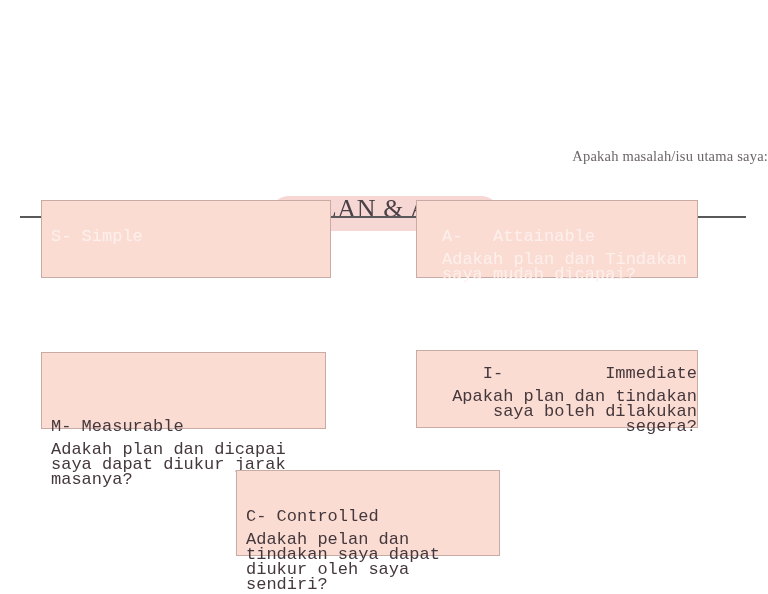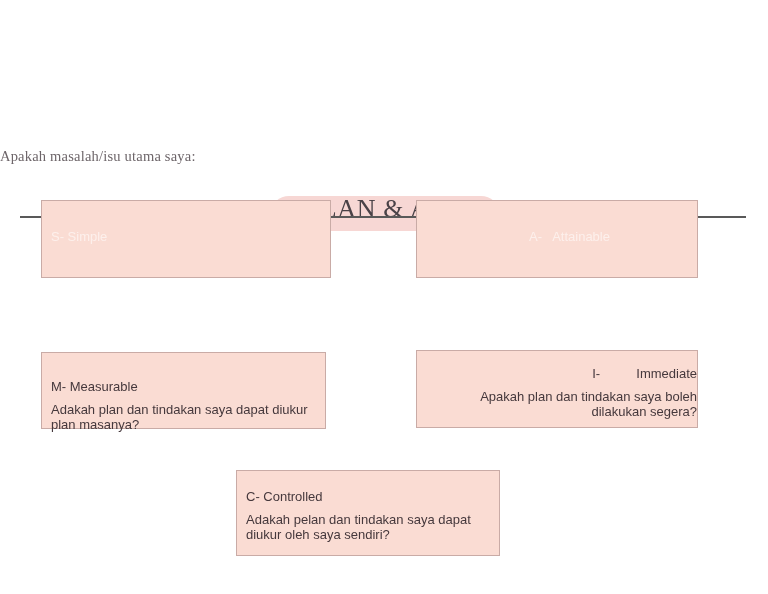--- a/index.html
+++ b/index.html
@@ -51,21 +51,21 @@
     letter-spacing: 0.6px;
     color: #4a4247;
     white-space: nowrap;
   }
 
   .subtitle-text {
     position: absolute;
     left: 0;
     top: 148px;
     width: 768px;
-    text-align: left;
+    text-align: right;
     font-family: "Liberation Serif", serif;
     font-size: 14.5px;
     color: #6d6569;
     letter-spacing: 0.2px;
     white-space: nowrap;
   }
 
   
   .connector {
     position: absolute;
@@ -82,22 +82,22 @@
   }
   .box-inner {
     position: absolute;
     left: 0;
     top: 0;
     width: 100%;
     height: 100%;
     box-sizing: border-box;
   }
   .box-line {
-    font-family: Liberation Sans, sans-serif;
-    font-size: 13px;
+    font-family: Liberation Mono, monospace;
+    font-size: 17px;
     line-height: 15px;
     white-space: pre-wrap;
   }
   .box-line.heading {
     margin-bottom: 8px;
   }
 
   
   .faint .box-line {
     color: #fdf0ec;
@@ -105,30 +105,30 @@
   
   .dark .box-line {
     color: #45383c;
   }
 
   
   #box-simple      { left: 41px;  top: 200px; width: 290px; height: 78px; }
   #box-simple .box-inner { padding: 28px 0 0 9px; }
 
   #box-attainable  { left: 416px; top: 200px; width: 282px; height: 78px; }
-  #box-attainable .box-inner { padding: 28px 0 0 25px; text-align: center; }
+  #box-attainable .box-inner { padding: 28px 0 0 25px; }
 
   #box-measurable  { left: 41px;  top: 352px; width: 285px; height: 77px; }
-  #box-measurable .box-inner { padding: 26px 0 0 9px; }
+  #box-measurable .box-inner { padding: 26px 0 0 9px; margin-top: 40px; }
 
   #box-immediate   { left: 416px; top: 350px; width: 282px; height: 78px; text-align: right; }
   #box-immediate .box-inner { padding: 15px 0 0 22px; }
 
   #box-controlled  { left: 236px; top: 470px; width: 264px; height: 86px; }
-  #box-controlled .box-inner { padding: 18px 14px 0 9px; }
+  #box-controlled .box-inner { padding: 38px 14px 0 9px; }
 </style>
 </head>
 <body>
 
 <div id="canvas">
 
   <div class="title-wrap">
     <div class="title-highlight"></div>
     <div class="title-text">MY PLAN &amp; ACTION</div>
   </div>
@@ -141,27 +141,28 @@
 
   <div class="box faint" id="box-simple">
     <div class="box-inner">
       <div class="box-line heading">S- Simple</div>
     </div>
   </div>
 
   <div class="box faint" id="box-attainable">
     <div class="box-inner">
       <div class="box-line heading">A-   Attainable</div>
+      <div class="box-line">Adakah plan dan Tindakan saya mudah dicapai?</div>
     </div>
   </div>
 
   <div class="box dark" id="box-measurable">
     <div class="box-inner">
       <div class="box-line heading">M- Measurable</div>
-      <div class="box-line">Adakah plan dan tindakan saya dapat diukur plan masanya?</div>
+      <div class="box-line">Adakah plan dan dicapai saya dapat diukur jarak masanya?</div>
     </div>
   </div>
 
   <div class="box dark" id="box-immediate">
     <div class="box-inner">
       <div class="box-line heading">I-          Immediate</div>
       <div class="box-line">Apakah plan dan tindakan saya boleh dilakukan segera?</div>
     </div>
   </div>
 

